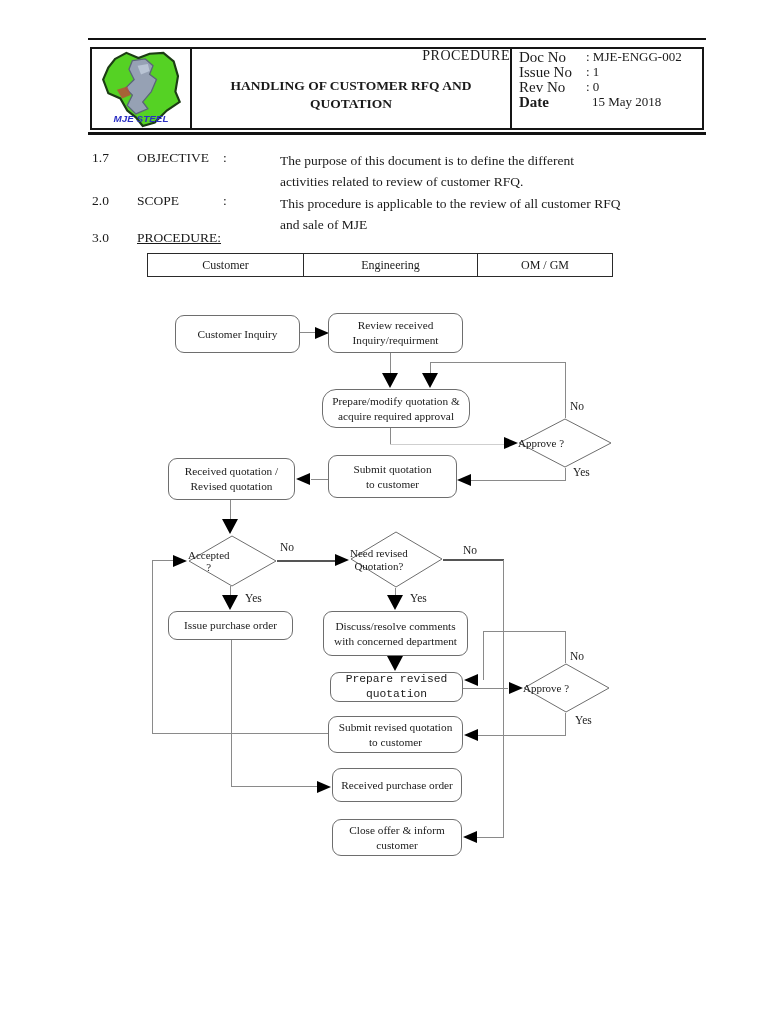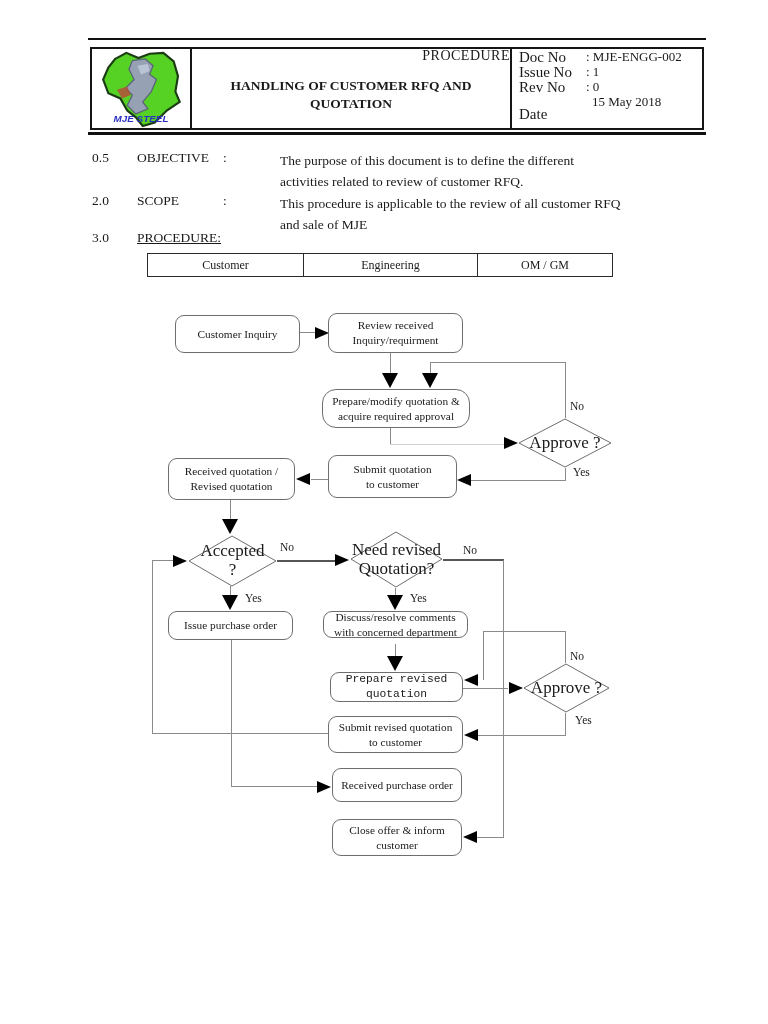--- a/index.html
+++ b/index.html
@@ -18,22 +18,22 @@
   .snum{position:absolute;left:92px;font-size:13.5px;}
   .shead{position:absolute;left:137px;font-size:13.5px;}
   .scolon{position:absolute;left:223px;font-size:13.5px;}
   .sbody{position:absolute;left:280px;width:390px;font-size:13.5px;line-height:21px;white-space:pre-line;}
   
   .fc-cell{position:absolute;top:253px;height:24px;border:1px solid #2a2a2a;box-sizing:border-box;
            display:flex;align-items:center;justify-content:center;font-size:12px;background:#fff;}
   .box{position:absolute;border:1px solid #6e6e6e;border-radius:9px;background:#fff;box-sizing:border-box;
        display:flex;align-items:center;justify-content:center;text-align:center;
        font-size:11.3px;line-height:1.3;white-space:pre-line;padding:1px 2px;}
-  .diamond{position:absolute;display:flex;align-items:center;justify-content:center;text-align:center;
-           font-size:17px;line-height:1.1;white-space:pre-line;}
+  .diamond{position:absolute;display:flex;align-items:center;text-align:center;
+           font-size:11px;line-height:1.1;white-space:pre-line;}
   .diamond svg{position:absolute;left:0;top:0;}
   .diamond span{position:relative;}
   .hline{position:absolute;height:1px;background:#8a8a8a;}
   .vline{position:absolute;width:1px;background:#8a8a8a;}
   .thick{background:#555;}
   .faint{background:#cfcfcf;}
   .ah{position:absolute;width:0;height:0;}
   .ah-r{border-top:6px solid transparent;border-bottom:6px solid transparent;border-left:14px solid #000;}
   .ah-l{border-top:6px solid transparent;border-bottom:6px solid transparent;border-right:14px solid #000;}
   .ah-d{border-left:8px solid transparent;border-right:8px solid transparent;border-top:15px solid #000;}
@@ -64,24 +64,24 @@
   <div class="doc-type">PROCEDURE</div>
   <div class="doc-title">HANDLING OF CUSTOMER RFQ AND
 QUOTATION</div>
 
   <div class="meta-label" style="top:49px;">Doc No</div>
   <div class="meta-value" style="top:49px;">: MJE-ENGG-002</div>
   <div class="meta-label" style="top:64px;">Issue No</div>
   <div class="meta-value" style="top:64px;">: 1</div>
   <div class="meta-label" style="top:79px;">Rev No</div>
   <div class="meta-value" style="top:79px;">: 0</div>
-  <div class="meta-label" style="top:106px;">Date</div>
+  <div class="meta-label" style="top:94px;font-weight:bold;">Date</div>
   <div class="meta-value" style="top:94px;left:592px;">15 May 2018</div>
 
-  <div class="snum" style="top:150px;">0.5</div>
+  <div class="snum" style="top:150px;">1.7</div>
   <div class="shead" style="top:150px;">OBJECTIVE</div>
   <div class="scolon" style="top:150px;">:</div>
   <div class="sbody" style="top:150px;">The purpose of this document is to define the different
 activities related to review of customer RFQ.</div>
 
   <div class="snum" style="top:193px;">2.0</div>
   <div class="shead" style="top:193px;">SCOPE</div>
   <div class="scolon" style="top:193px;">:</div>
   <div class="sbody" style="top:193px;">This procedure is applicable to the review of all customer RFQ
 and sale of MJE</div>
@@ -165,21 +165,21 @@
   <div class="box" style="left:175px;top:315px;width:125px;height:38px;"><span>Customer Inquiry</span></div>
   <div class="box" style="left:328px;top:313px;width:135px;height:40px;"><span>Review received
 Inquiry/requirment</span></div>
   <div class="box" style="left:322px;top:389px;width:148px;height:39px;border-radius:14px;"><span>Prepare/modify quotation &amp;
 acquire required approval</span></div>
   <div class="box" style="left:328px;top:455px;width:129px;height:43px;"><span>Submit quotation
 to customer</span></div>
   <div class="box" style="left:168px;top:458px;width:127px;height:42px;"><span>Received quotation /
 Revised quotation</span></div>
   <div class="box" style="left:168px;top:611px;width:125px;height:29px;"><span>Issue purchase order</span></div>
-  <div class="box" style="left:323px;top:611px;width:145px;height:27px;"><span>Discuss/resolve comments
+  <div class="box" style="left:323px;top:611px;width:145px;height:45px;"><span>Discuss/resolve comments
 with concerned department</span></div>
   <div class="box" style="left:330px;top:672px;width:133px;height:30px;font-family:Liberation Mono, monospace;"><span>Prepare revised quotation</span></div>
   <div class="box" style="left:328px;top:716px;width:135px;height:37px;"><span>Submit revised quotation
 to customer</span></div>
   <div class="box" style="left:332px;top:768px;width:130px;height:34px;"><span>Received purchase order</span></div>
   <div class="box" style="left:332px;top:819px;width:130px;height:37px;"><span>Close offer &amp; inform
 customer</span></div>
 
   <div class="diamond" style="left:518px;top:418px;width:94px;height:50px;">
     <svg width="94" height="50" viewBox="0 0 94 50">

